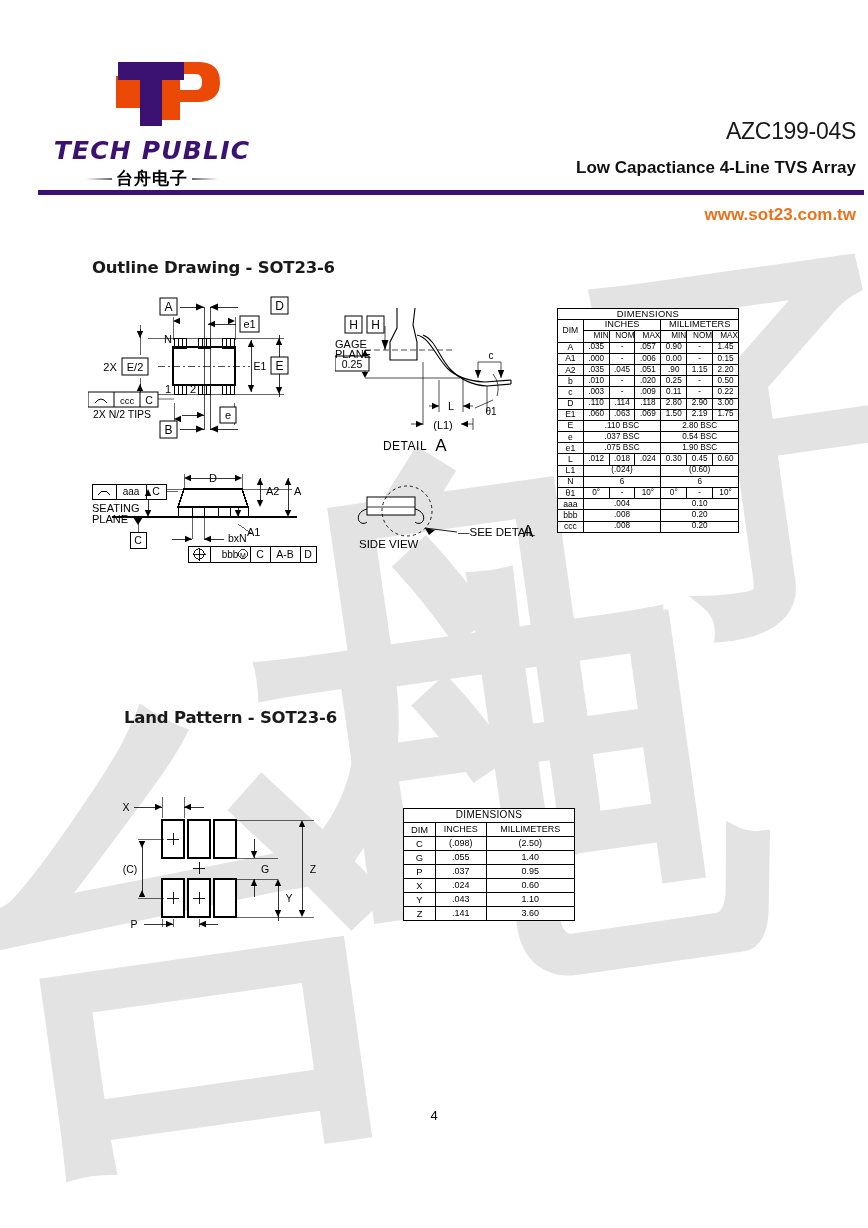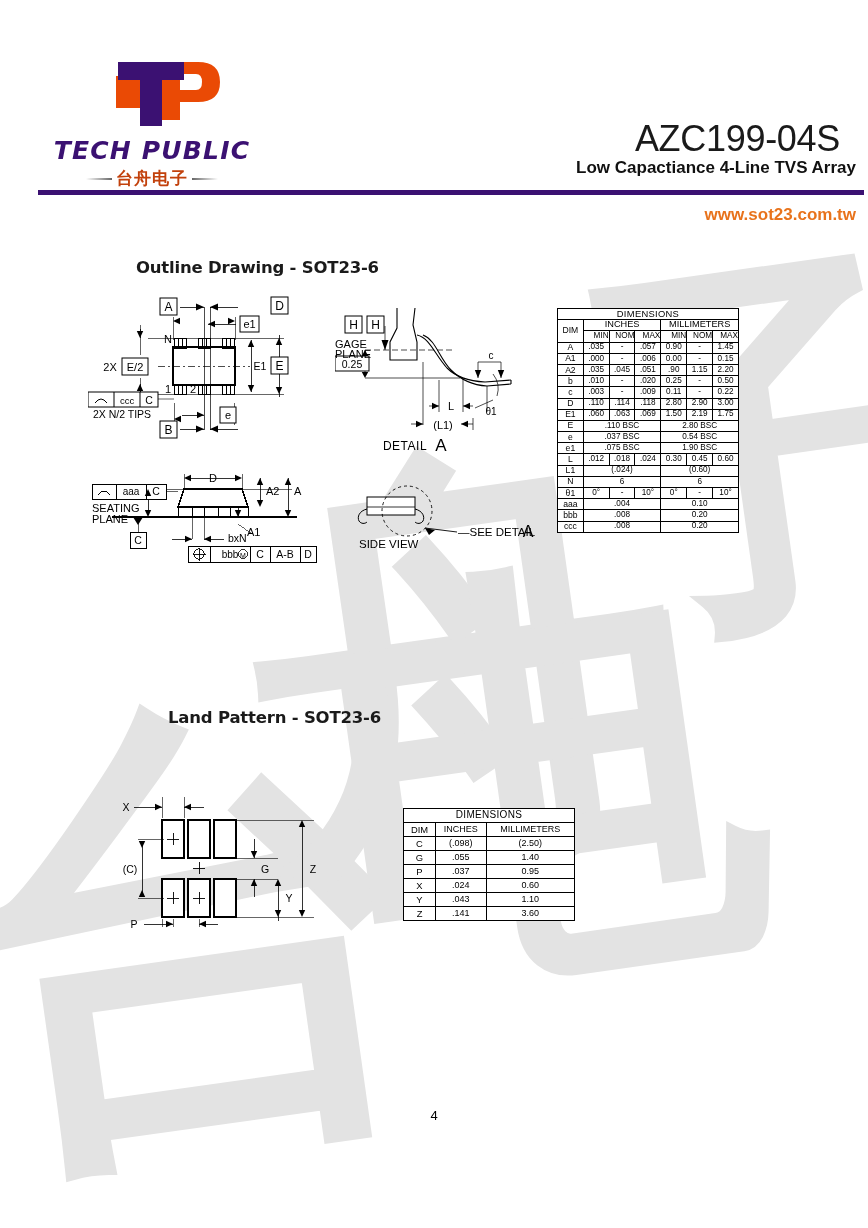--- a/index.html
+++ b/index.html
@@ -54,27 +54,27 @@
     width: 200px; text-align: center; margin-top: 2px;
     display: flex; align-items: center; justify-content: center; gap: 4px;
   }
   #logo-cn-wrap .dash {
     display: inline-block; width: 26px; height: 2px;
     background: linear-gradient(to right,#ffffff,#666666);
   }
   #logo-cn-wrap .dash.r { background: linear-gradient(to left,#ffffff,#666666); }
   #logo-cn {
     font-family: "DejaVu Sans", sans-serif;
-    font-size: 17px; font-weight: 700; color: #c2410c; letter-spacing: 1px;
+    font-size: 17px; font-weight: 700; color: #000000; letter-spacing: 1px;
   }
 
   #part-number {
-    position: absolute; right: 28px; top: 118px;
+    position: absolute; right: 12px; top: 118px;
     font-family: "Liberation Sans", sans-serif;
-    font-size: 36px; color: #1a1a1a; letter-spacing: -0.3px;
+    font-size: 23px; color: #1a1a1a; letter-spacing: -0.3px;
     white-space: nowrap;
   }
   #part-subtitle {
     position: absolute; right: 12px; top: 158px;
     font-family: "Liberation Sans", sans-serif;
     font-size: 17px; font-weight: 700; color: #111111;
     white-space: nowrap;
   }
   #header-rule {
     position: absolute; left: 38px; top: 190px; width: 826px; height: 5px;
@@ -90,21 +90,20 @@
   
   .section-title {
     position: absolute;
     font-family: "DejaVu Sans", sans-serif;
     font-weight: 700;
     font-size: 16.5px;
     color: #1a1a1a;
     letter-spacing: -0.2px;
     z-index: 6;
     white-space: nowrap;
-    margin-left: 44px;
   }
   #title-outline { left: 92px; top: 258px; }
   #title-land    { left: 124px; top: 708px; }
 
   
   .draw { position: absolute; z-index: 4; }
 
   
   table.dimtbl {
     border-collapse: collapse;

